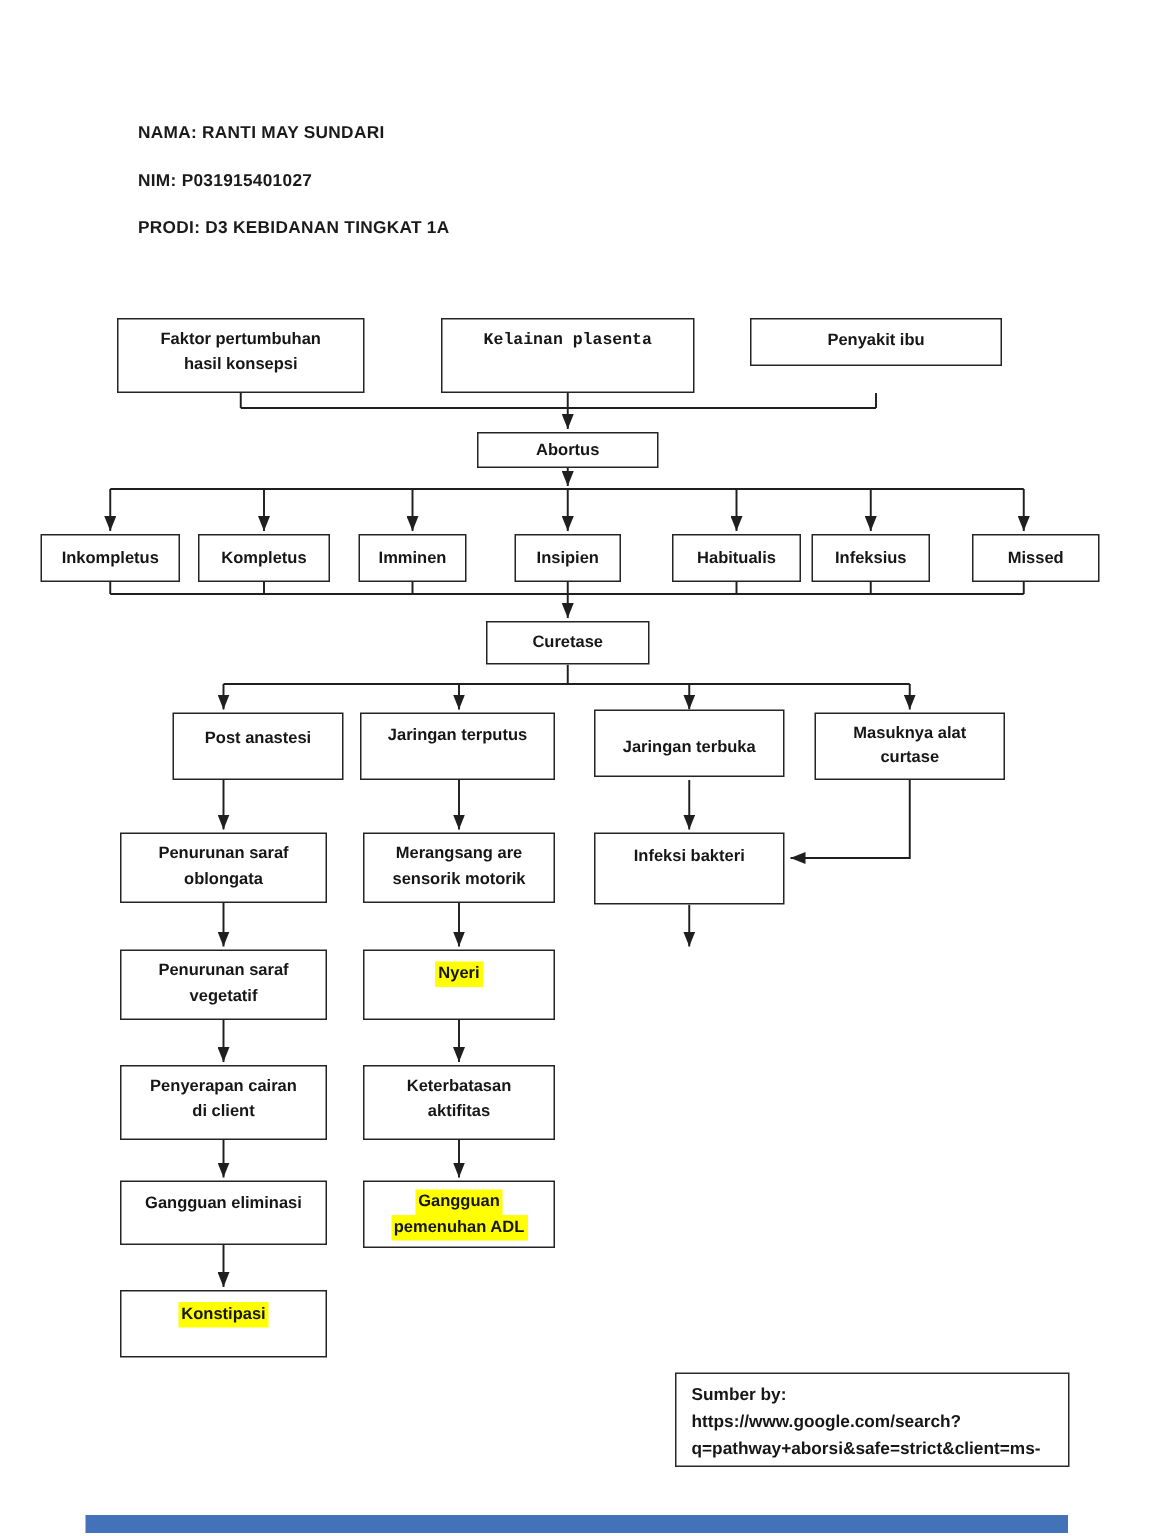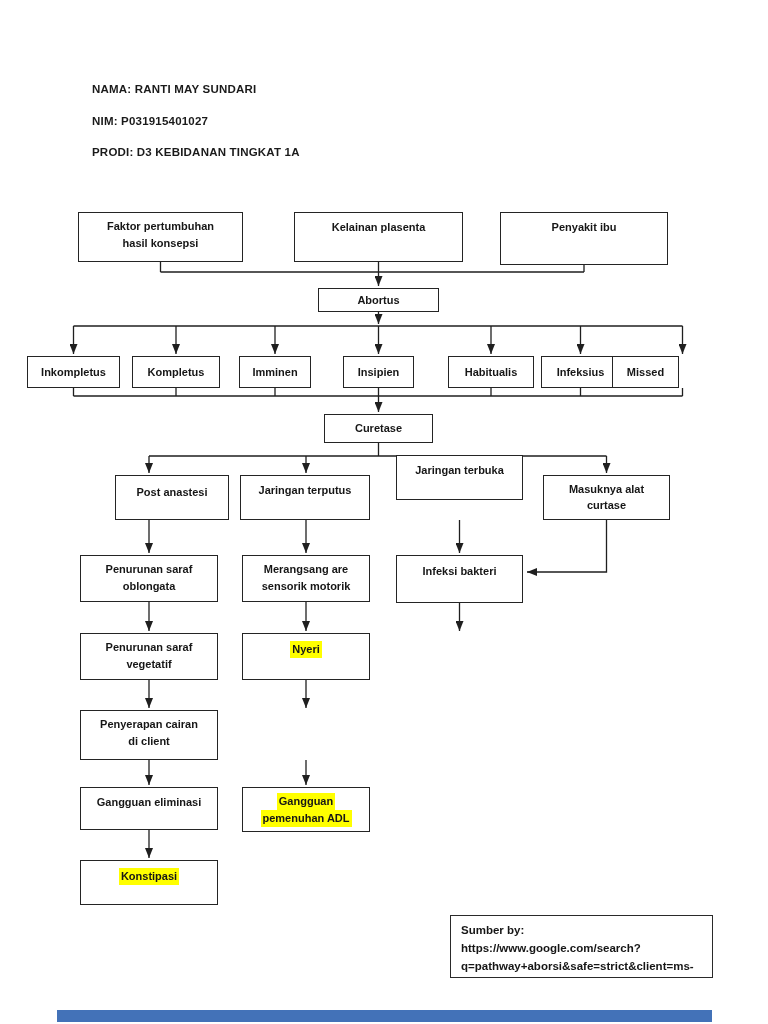--- a/index.html
+++ b/index.html
@@ -19,37 +19,37 @@
     position:absolute; box-sizing:border-box; background:#fff;
     border:1.4px solid #242424; color:#161616;
     display:flex; flex-direction:column; align-items:center;
     font-weight:bold; font-size:11px; line-height:17px; text-align:center;
     white-space:nowrap;
   }
   .node.vcenter { justify-content:center; }
   .hl { background:var(--highlight); padding:0 2px; }
   
   #n-faktor    { left:78px;  top:212px; width:165px; height:50px; padding-top:5px; }
-  #n-kelainan  { left:294px; top:212px; width:169px; height:50px; padding-top:6px; }
-  #n-penyakit  { left:500px; top:212px; width:168px; height:53px; padding-top:6px; }
+  #n-kelainan  { left:294px; top:212px; width:169px; height:50px; padding-top:6px;font-family:Liberation Mono, monospace; }
+  #n-penyakit  { left:500px; top:212px; width:168px; height:32px; padding-top:6px; }
   #n-abortus   { left:318px; top:288px; width:121px; height:24px; }
   
   .type { top:356px; height:32px;align-items:center; }
   #n-inkompletus { left:27px;  width:93px; }
   #n-kompletus   { left:132px; width:88px; }
   #n-imminen     { left:239px; width:72px; }
   #n-insipien    { left:343px; width:71px; }
   #n-habitualis  { left:448px; width:86px; }
   #n-infeksius   { left:541px; width:79px; }
-  #n-missed      { left:612px; width:67px; }
+  #n-missed      { left:648px; width:85px; }
   #n-curetase    { left:324px; top:414px; width:109px; height:29px; }
   
   #n-post      { left:80px;  top:475px; width:114px; height:45px; padding-top:8px;margin-left:35px; }
   #n-terputus  { left:240px; top:475px; width:130px; height:45px; padding-top:6px; }
-  #n-terbuka   { left:396px; top:455px; width:127px; height:45px; padding-top:6px; }
+  #n-terbuka   { left:396px; top:473px; width:127px; height:45px; padding-top:6px;justify-content:center; }
   #n-masuknya  { left:543px; top:475px; width:127px; height:45px; padding-top:5px; line-height:16px; }
   
   #n-oblongata  { left:80px; top:555px; width:138px; height:47px; padding-top:5px; }
   #n-vegetatif  { left:80px; top:633px; width:138px; height:47px; padding-top:5px; }
   #n-penyerapan { left:80px; top:710px; width:138px; height:50px; padding-top:5px; }
   #n-eliminasi  { left:80px; top:787px; width:138px; height:43px; padding-top:6px; }
   #n-konstipasi { left:80px; top:860px; width:138px; height:45px; padding-top:7px; }
   
   #n-merangsang   { left:242px; top:555px; width:128px; height:47px; padding-top:5px; }
   #n-nyeri        { left:242px; top:633px; width:128px; height:47px; padding-top:7px; }
@@ -202,20 +202,24 @@
     <span class="hl">Konstipasi</span>
   </div>
 
   <div class="node" id="n-nyeri">
     <span class="hl">Nyeri</span>
   </div>
   <div class="node" id="n-merangsang">
     <span>Merangsang are</span>
     <span>sensorik motorik</span>
   </div>
+  <div class="node" id="n-keterbatasan">
+    <span>Keterbatasan</span>
+    <span>aktifitas</span>
+  </div>
   <div class="node" id="n-adl">
     <span class="hl">Gangguan</span>
     <span class="hl">pemenuhan ADL</span>
   </div>
 
   <div class="node" id="n-infeksi">
     <span>Infeksi bakteri</span>
   </div>
 
   <div id="source-box">

